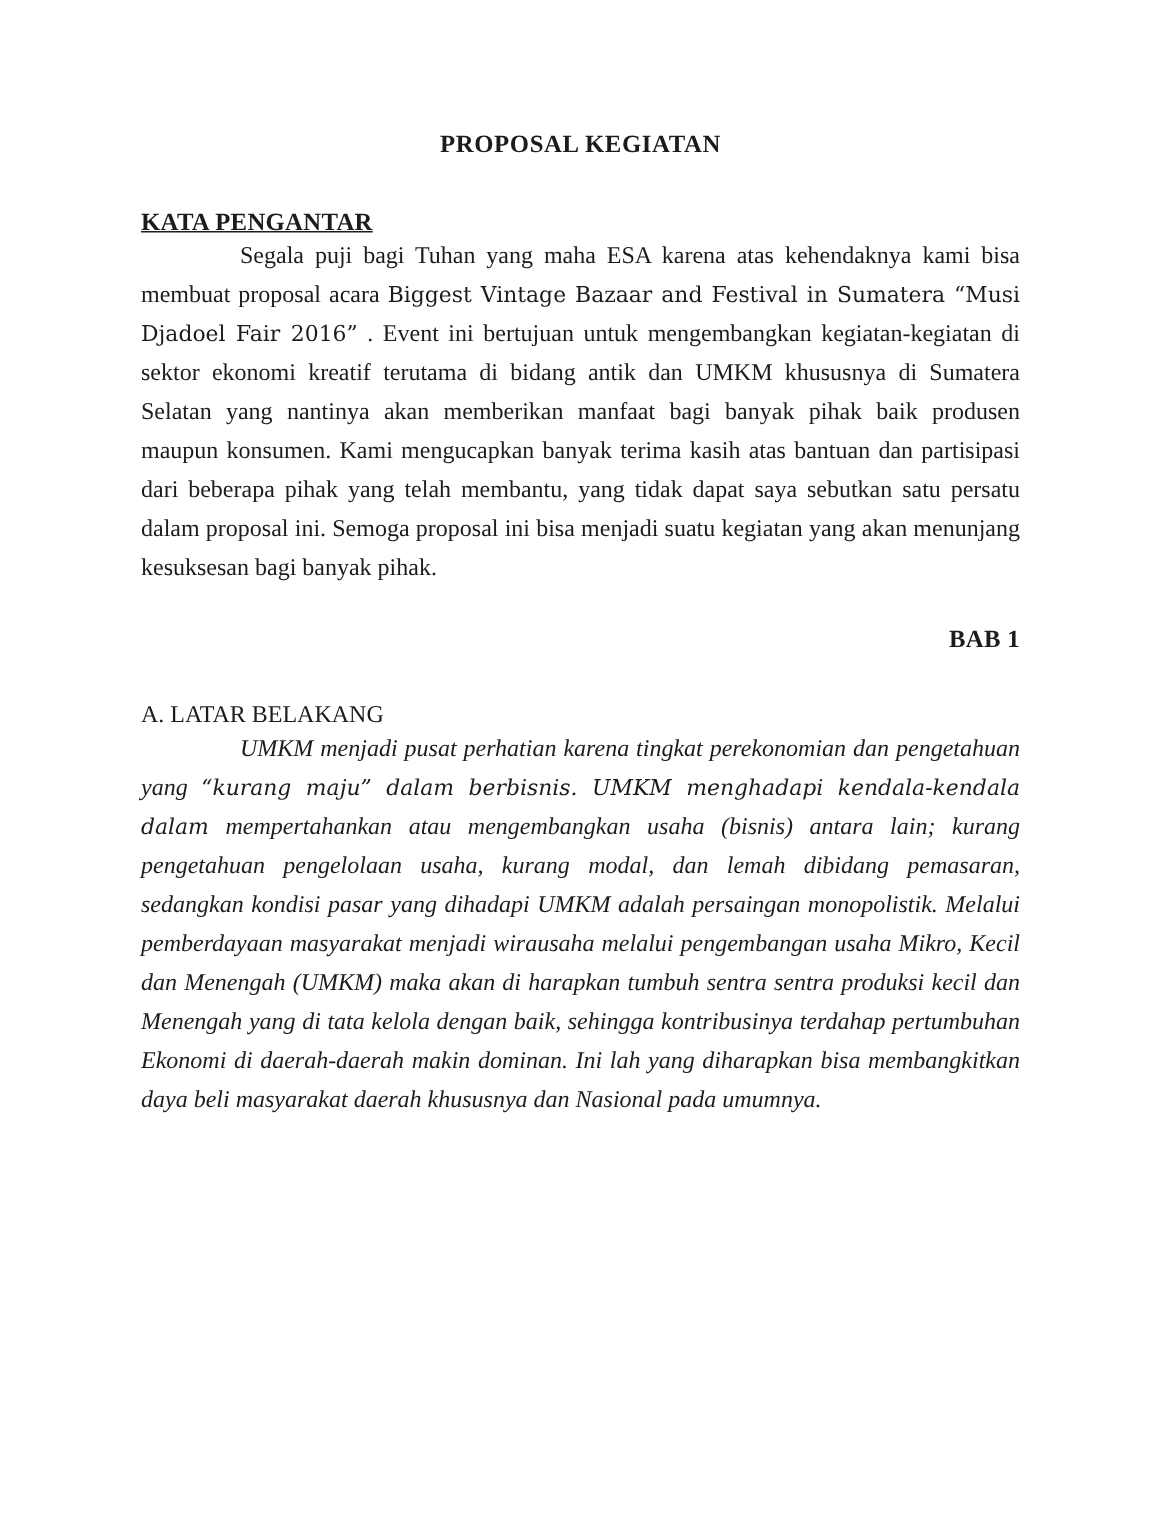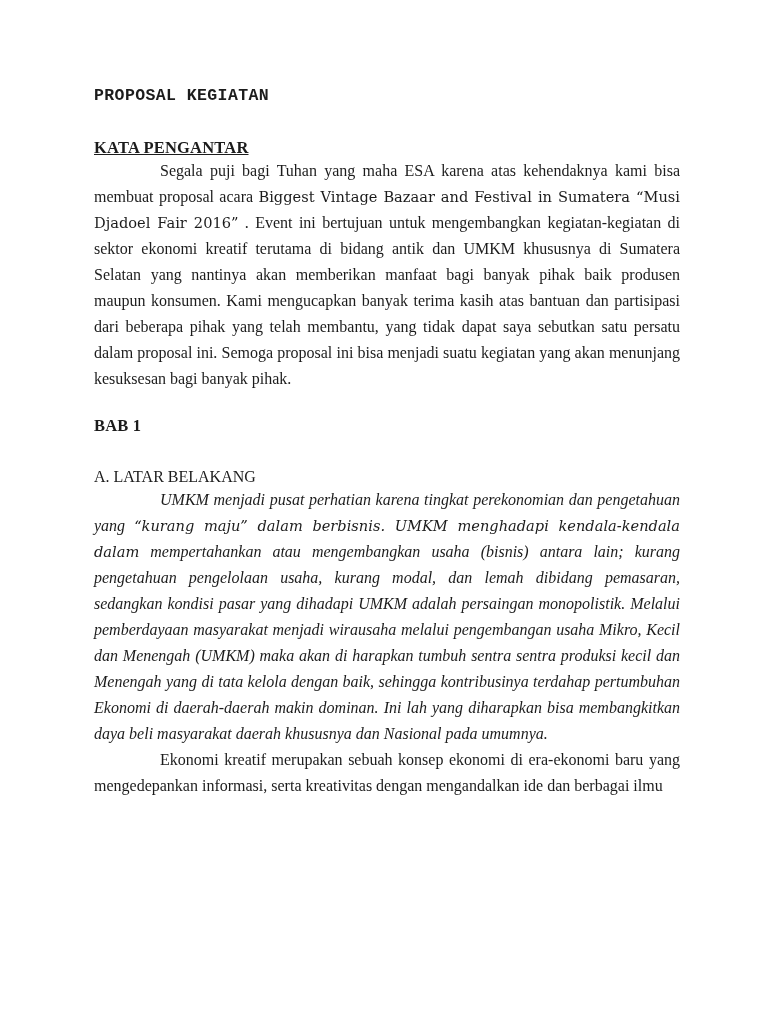--- a/index.html
+++ b/index.html
@@ -20,37 +20,36 @@
     width: 100%;
     height: 100%;
     padding: 86px 88px 0 94px;
     font-family: "Liberation Serif", "DejaVu Serif", serif;
     font-size: 16px;
     color: #1c1c1c;
     -webkit-font-smoothing: antialiased;
   }
   .doc-title {
     margin: 0;
-    text-align: left;
+    text-align: center;
     font-size: 16.5px;
     font-weight: bold;
     line-height: 20px;
     letter-spacing: 0.4px;
-    font-family: Liberation Mono, monospace;
   }
   .heading {
     font-weight: bold;
     font-size: 16.5px;
     line-height: 20px;
     letter-spacing: 0.2px;
   }
   .heading-kata { margin-top: 32px; text-decoration: underline; }
   .heading-bab {
     margin-top: 24px;
-    text-align: left;
+    text-align: right;
   }
   .heading-pendahuluan { margin-top: 32px; }
   .heading-latar {
     margin-top: 31px;
     font-weight: normal;
     font-size: 16px;
     line-height: 20px;
   }
   p.body {
     margin: 0;
@@ -84,16 +83,15 @@
     <p class="body para-1"><span>Segala puji bagi Tuhan yang maha ESA karena atas kehendaknya kami bisa membuat proposal acara </span><span class="alt-font">Biggest Vintage Bazaar and Festival in Sumatera “Musi Djadoel Fair 2016”</span><span> . Event ini bertujuan untuk mengembangkan kegiatan-kegiatan di sektor ekonomi kreatif terutama di bidang antik dan UMKM khususnya di Sumatera Selatan yang nantinya akan memberikan manfaat bagi banyak pihak baik produsen maupun konsumen. Kami mengucapkan banyak terima kasih atas bantuan dan partisipasi dari beberapa pihak yang telah membantu, yang tidak dapat saya sebutkan satu persatu dalam proposal ini. Semoga proposal ini bisa menjadi suatu kegiatan yang akan menunjang kesuksesan bagi banyak pihak.</span></p>
 
 
     <div class="heading heading-bab">BAB 1</div>
 
 
     <div class="heading-latar">A. LATAR BELAKANG</div>
 
     <p class="body para-2"><span>UMKM menjadi pusat perhatian karena tingkat perekonomian dan pengetahuan yang </span><span class="alt-font">“kurang maju” dalam berbisnis. UMKM menghadapi kendala-kendala dalam</span><span> mempertahankan atau mengembangkan usaha (bisnis) antara lain; kurang pengetahuan pengelolaan usaha, kurang modal, dan lemah dibidang pemasaran, sedangkan kondisi pasar yang dihadapi UMKM adalah persaingan monopolistik. Melalui pemberdayaan masyarakat menjadi wirausaha melalui pengembangan usaha Mikro, Kecil dan Menengah (UMKM) maka akan di harapkan tumbuh sentra sentra produksi kecil dan Menengah yang di tata kelola dengan baik, sehingga kontribusinya terdahap pertumbuhan Ekonomi di daerah-daerah makin dominan. Ini lah yang diharapkan bisa membangkitkan daya beli masyarakat daerah khususnya dan Nasional pada umumnya.</span></p>
 
-    <p class="body para-3">Ekonomi kreatif merupakan sebuah konsep ekonomi di era-ekonomi baru yang mengedepankan informasi, serta kreativitas dengan mengandalkan ide dan berbagai ilmu</p>
 
   </div>
 </div>
 
 </body></html>

